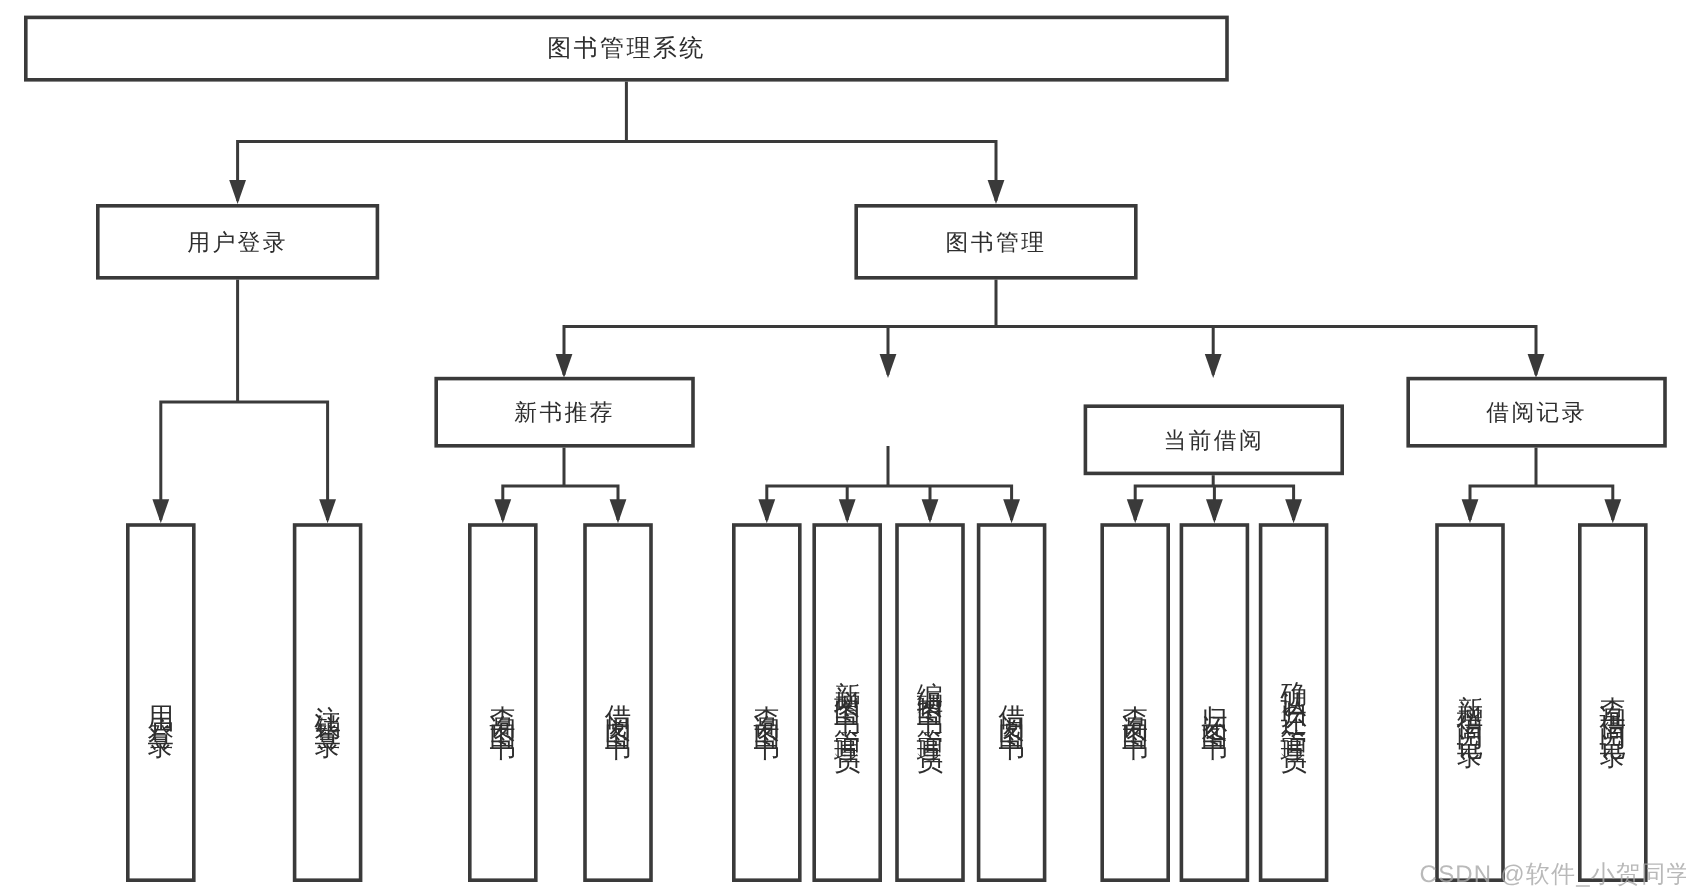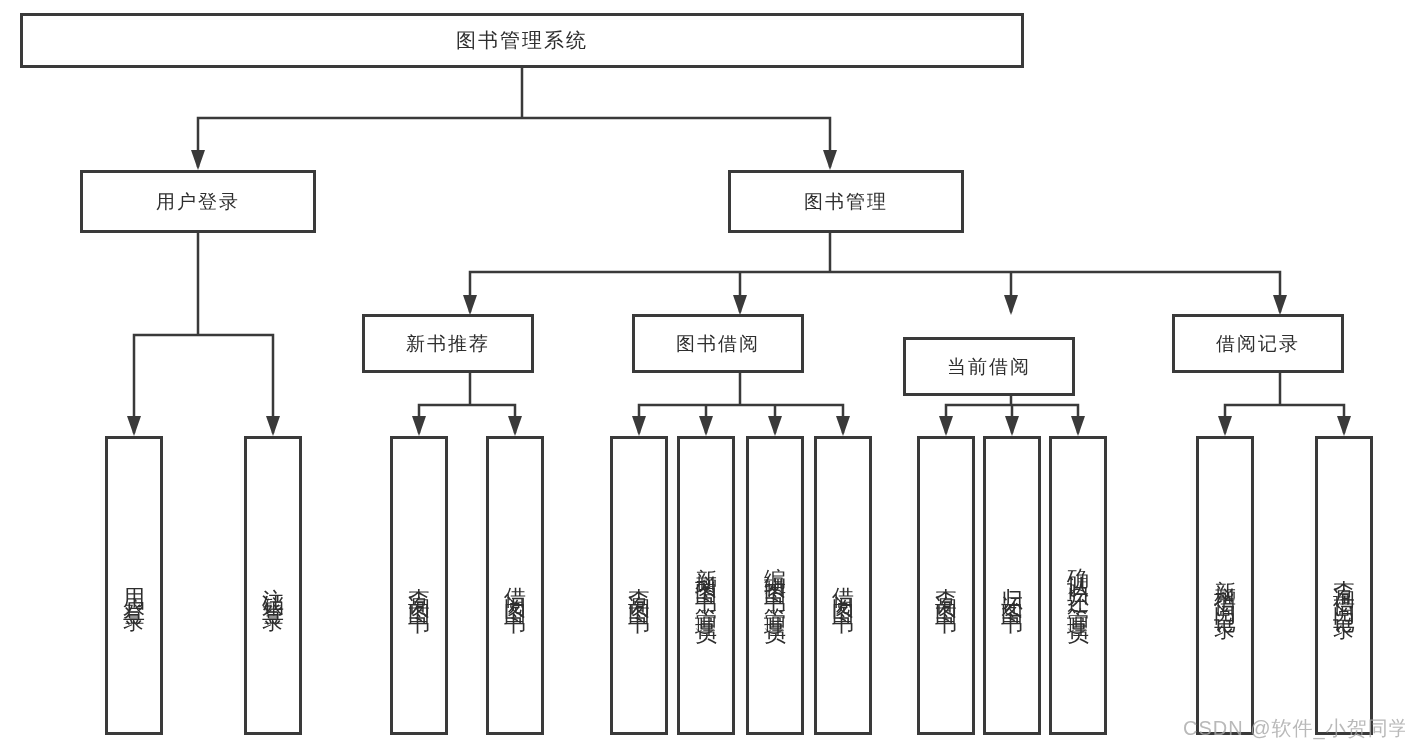--- a/index.html
+++ b/index.html
@@ -25,21 +25,21 @@
     border:3px solid var(--box-border);
     color:var(--text);
     display:flex;
     align-items:center;
     justify-content:center;
     z-index:2;
   }
   .root-box{font-size:20px;letter-spacing:2px;}
   .h-box{font-size:19px;letter-spacing:2px;}
   .lvl2{width:236px;height:63px;top:170px;}
-  .lvl3{width:172px;height:59px;top:314px;}
+  .lvl3{width:217px;height:59px;top:314px;}
   .v-box{width:58px;height:299px;top:436px;}
   .v-text{
     writing-mode:vertical-rl;
     text-orientation:mixed;
     font-size:22px;
     letter-spacing:8px;
     line-height:1;
     white-space:nowrap;
   }
   .watermark{
@@ -90,29 +90,26 @@
       </g>
   </svg>
 
   <div class="box root-box" style="left:20px;top:13px;width:1004px;height:55px;">
     <span>图书管理系统</span>
   </div>
 
   <div class="box h-box lvl2" style="left:80px;">
     <span>用户登录</span>
   </div>
-  <div class="box h-box lvl2" style="left:712px;margin-left:16px;">
+  <div class="box h-box lvl2" style="left:712px;">
     <span>图书管理</span>
   </div>
 
   <div class="box h-box lvl3" style="left:362px;">
     <span>新书推荐</span>
-  </div>
-  <div class="box h-box lvl3" style="left:632px;">
-    <span>图书借阅</span>
   </div>
   <div class="box h-box lvl3" style="left:903px;margin-top:23px;">
     <span>当前借阅</span>
   </div>
   <div class="box h-box lvl3" style="left:1172px;">
     <span>借阅记录</span>
   </div>
 
   <div class="box v-box" style="left:105px;">
     <span class="v-text">用户登录</span>

